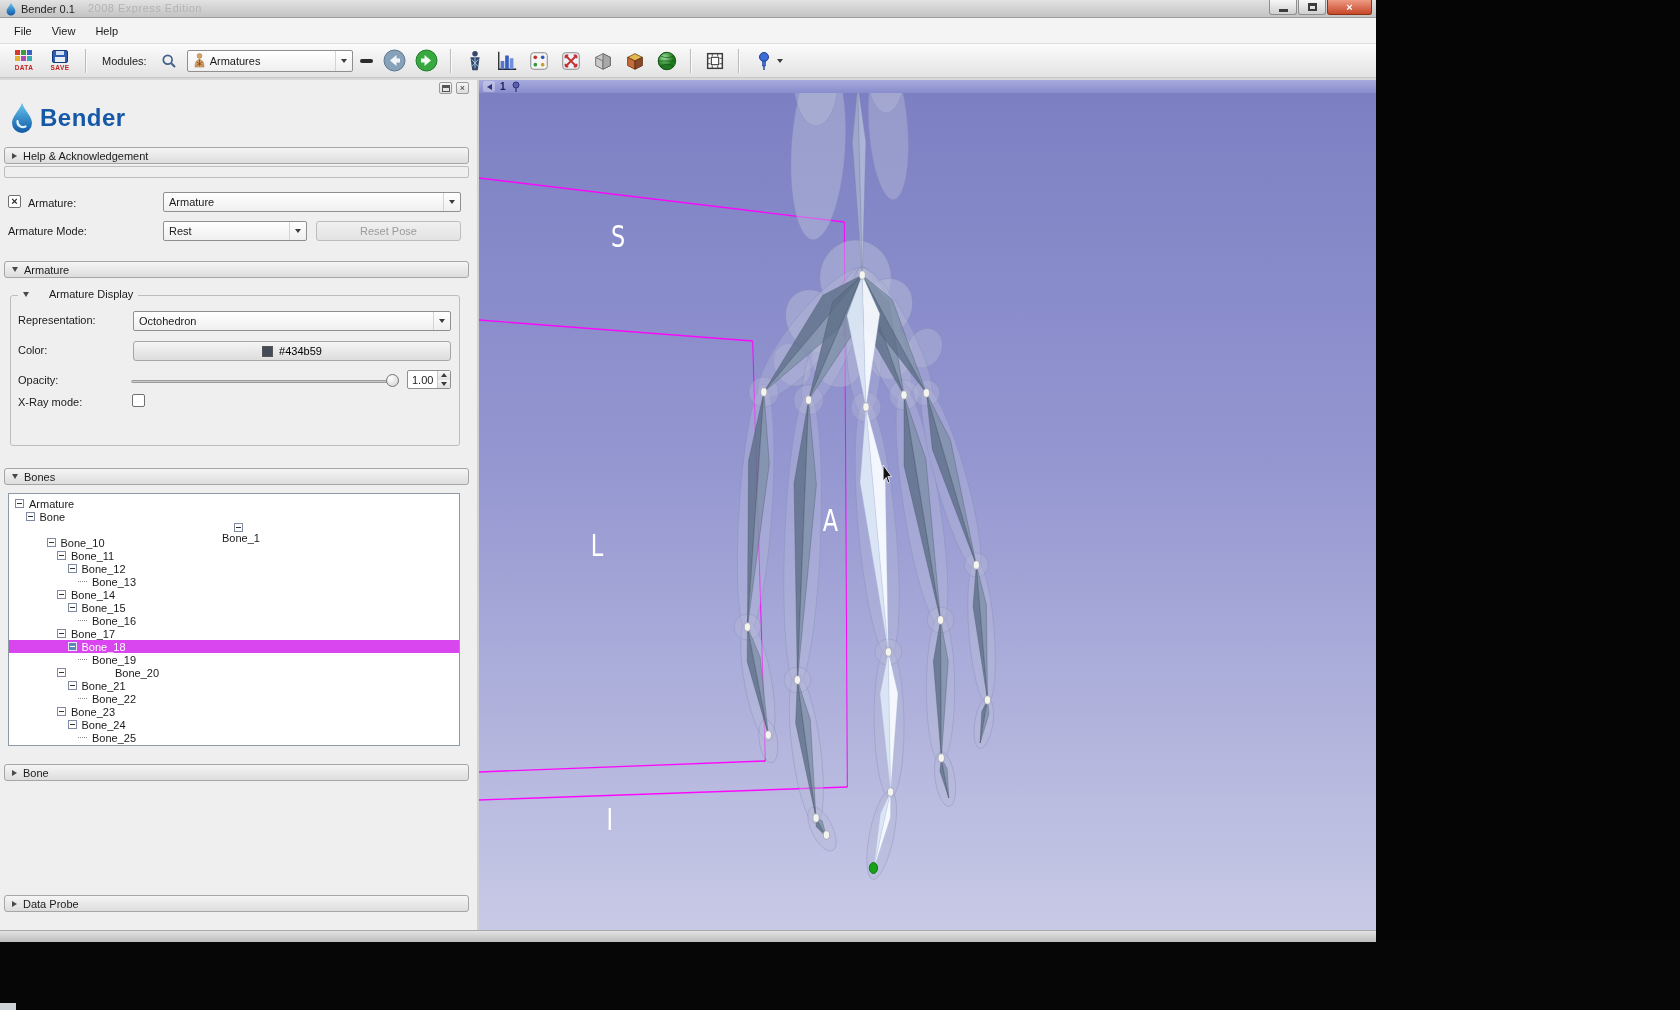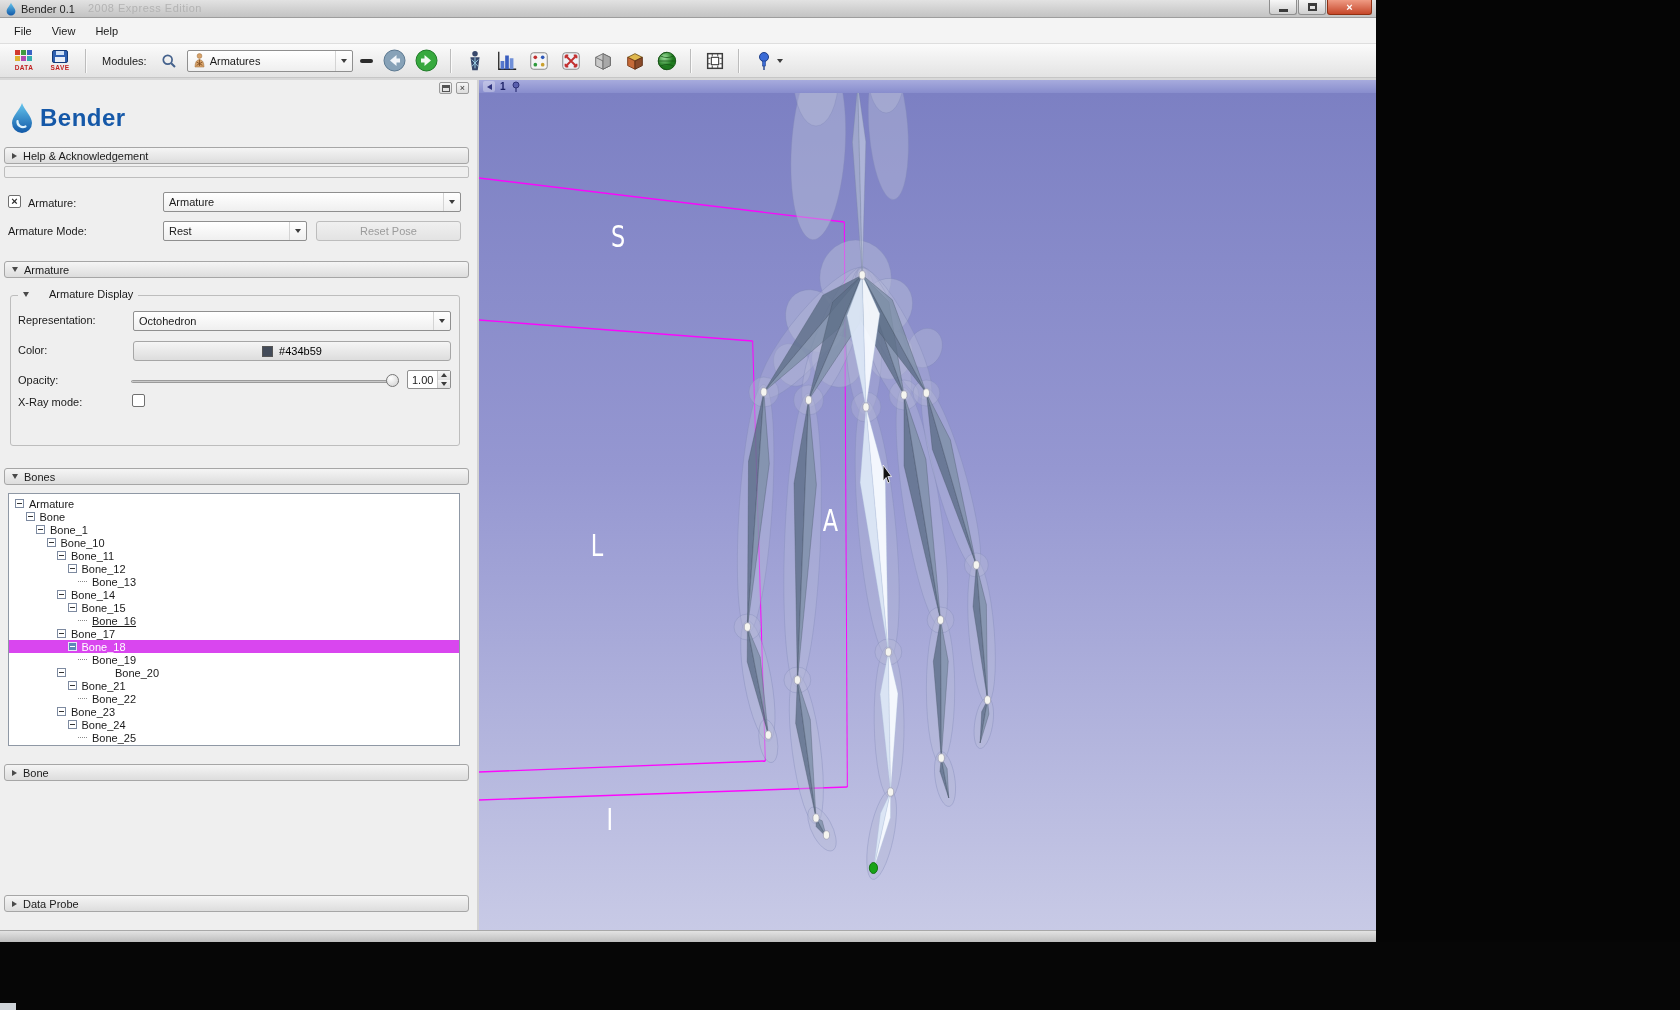--- a/index.html
+++ b/index.html
@@ -381,21 +381,21 @@
 
         <div class="tree" style="top:413px; height:253px">
             <div class="tree-row" style="padding-left: 6px;">
               <span class="tree-box"></span>
               <span class="tree-label">Armature</span>
             </div>
             <div class="tree-row" style="padding-left: 16.5px;">
               <span class="tree-box"></span>
               <span class="tree-label">Bone</span>
             </div>
-            <div class="tree-row" style="padding-left: 27px;">
+            <div class="tree-row" style="padding-left: 14px; flex-direction: column;">
               <span class="tree-box"></span>
               <span class="tree-label">Bone_1</span>
             </div>
             <div class="tree-row" style="padding-left: 37.5px;">
               <span class="tree-box"></span>
               <span class="tree-label">Bone_10</span>
             </div>
             <div class="tree-row" style="padding-left: 48px;">
               <span class="tree-box"></span>
               <span class="tree-label">Bone_11</span>
@@ -409,21 +409,21 @@
               <span class="tree-label">Bone_13</span>
             </div>
             <div class="tree-row" style="padding-left: 48px;">
               <span class="tree-box"></span>
               <span class="tree-label">Bone_14</span>
             </div>
             <div class="tree-row" style="padding-left: 58.5px;">
               <span class="tree-box"></span>
               <span class="tree-label">Bone_15</span>
             </div>
-            <div class="tree-row" style="padding-left: 69px; text-decoration: underline;">
+            <div class="tree-row" style="padding-left: 69px;">
               <span class="tree-leaf"></span>
               <span class="tree-label">Bone_16</span>
             </div>
             <div class="tree-row" style="padding-left: 48px;">
               <span class="tree-box"></span>
               <span class="tree-label">Bone_17</span>
             </div>
             <div class="tree-row selected" style="padding-left: 58.5px;">
               <span class="tree-box"></span>
               <span class="tree-label">Bone_18</span>

